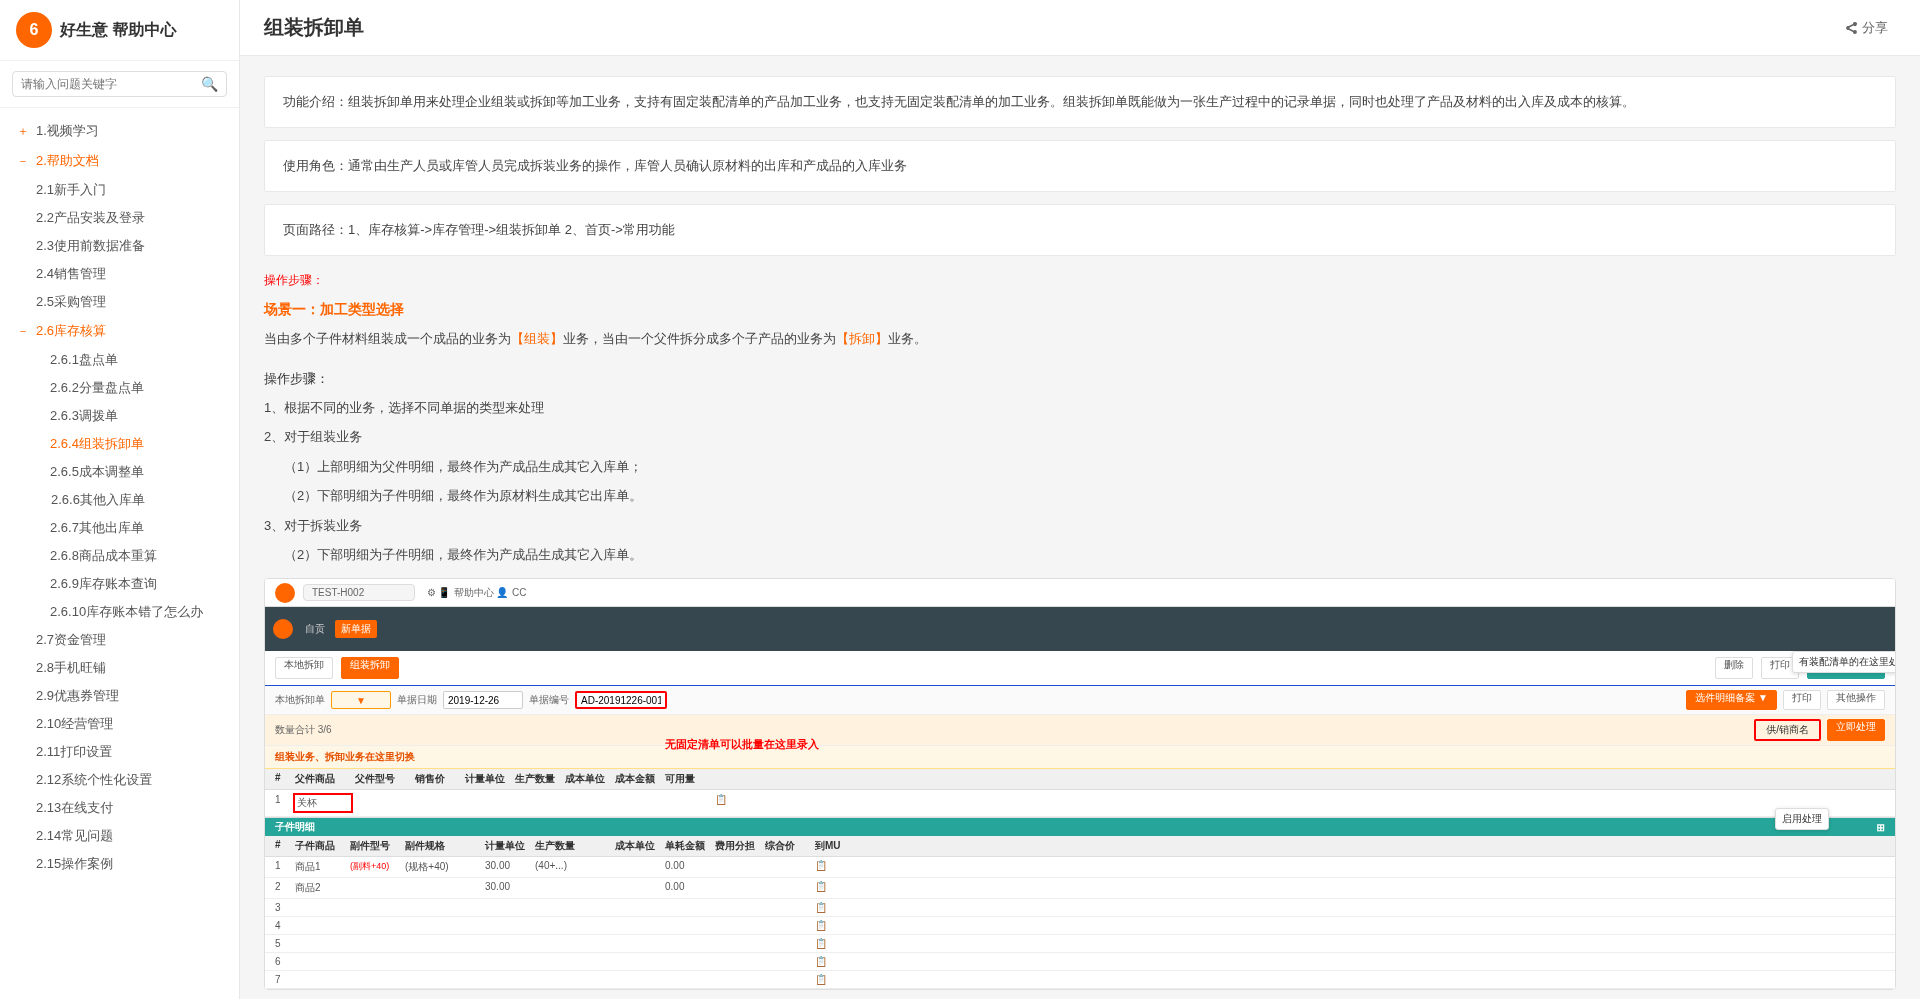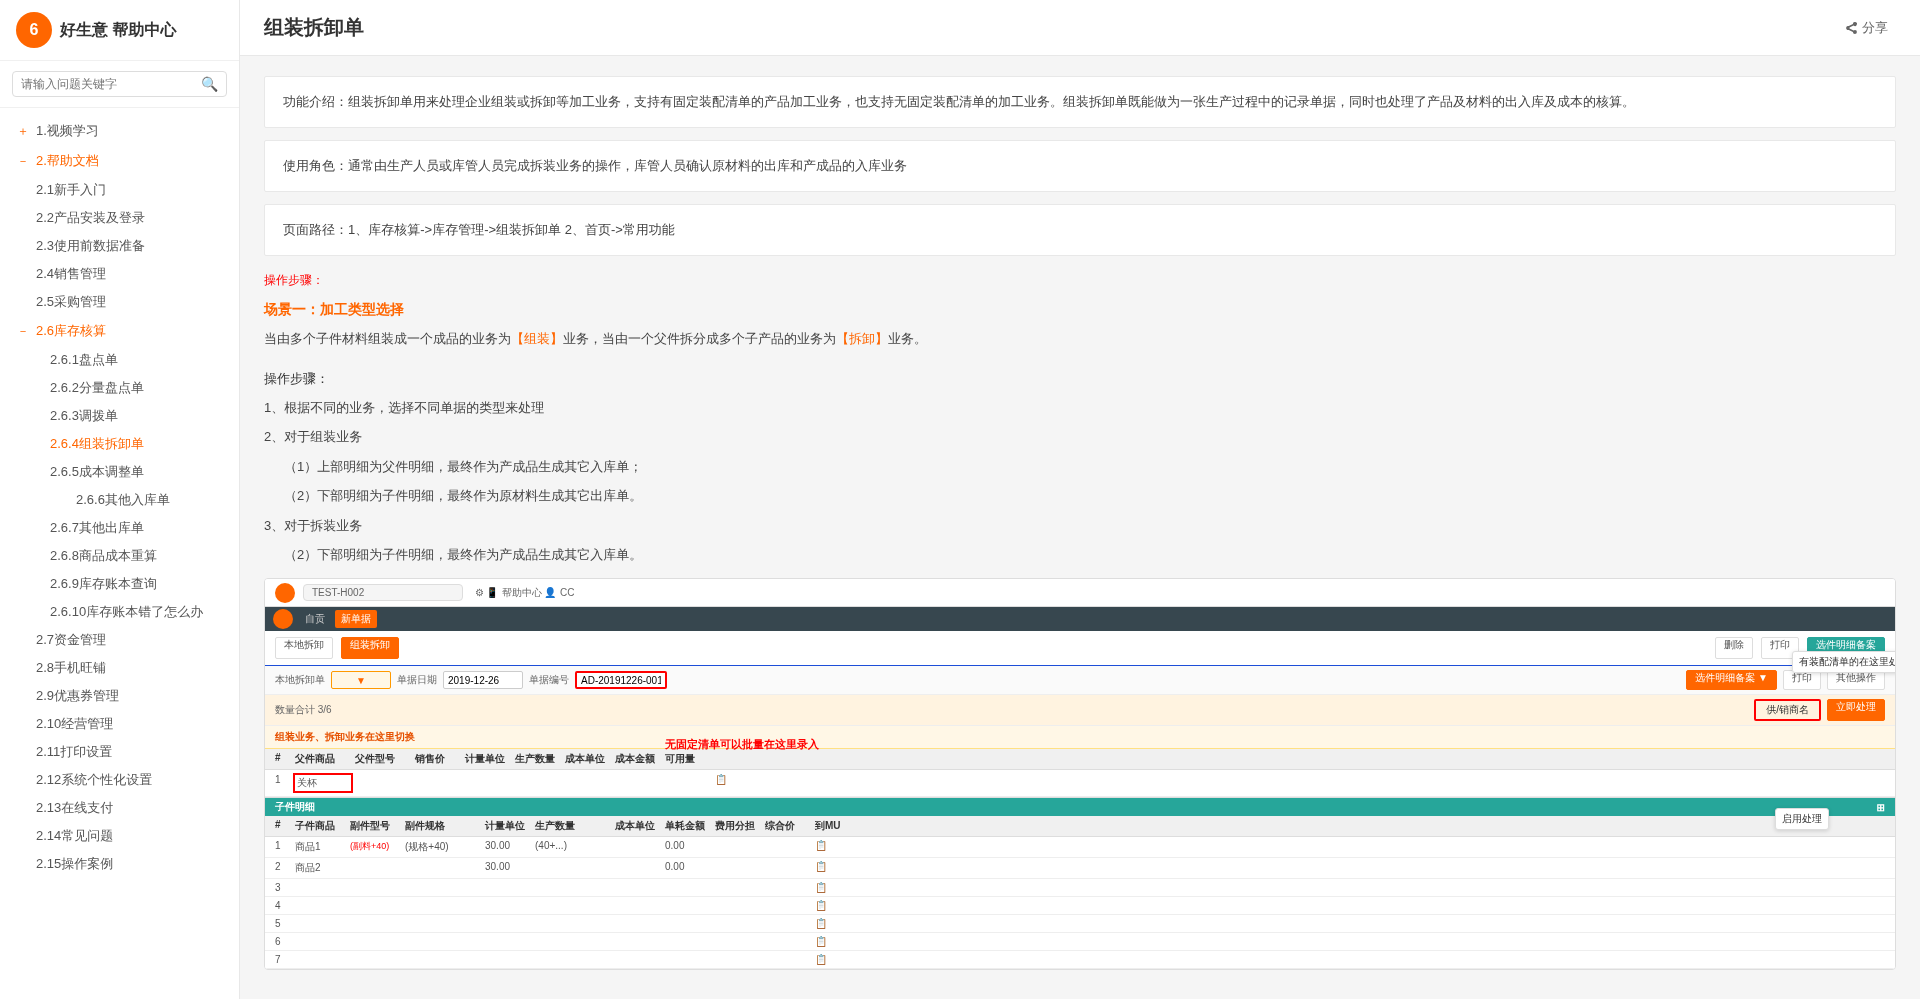--- a/index.html
+++ b/index.html
@@ -235,26 +235,26 @@
 
     .sim-logo { width: 20px; height: 20px; background: #f60; border-radius: 50%; }
 
     .sim-address-bar {
       background: #f5f5f5;
       border: 1px solid #ddd;
       border-radius: 4px;
       padding: 2px 8px;
       font-size: 10px;
       color: #666;
-      width: 160px;
+      width: 112px;
     }
 
     .sim-nav-bar {
       background: #37474f;
-      height: 24px;
+      height: 44px;
       display: flex;
       align-items: center;
       padding: 0 8px;
       gap: 6px;
     }
 
     .sim-nav-logo { width: 20px; height: 20px; background: #f60; border-radius: 50%; }
 
     .sim-menu-items {
       display: flex;
@@ -378,21 +378,21 @@
     <div class="nav-item active" style="padding-left:16px;">
       <span class="icon-minus" style="color:#f60;">－</span>
       <span>2.6库存核算</span>
     </div>
 
     <a class="nav-child" style="padding-left:50px;"><span>2.6.1盘点单</span></a>
     <a class="nav-child" style="padding-left:50px;"><span>2.6.2分量盘点单</span></a>
     <a class="nav-child" style="padding-left:50px;"><span>2.6.3调拨单</span></a>
     <a class="nav-child active" style="padding-left:50px;"><span>2.6.4组装拆卸单</span></a>
     <a class="nav-child" style="padding-left:50px;"><span>2.6.5成本调整单</span></a>
-    <a class="nav-child" style="padding-left:76px;"><span>2.6.6其他入库单</span></a>
+    <a class="nav-child" style="padding-left:51px;"><span>2.6.6其他入库单</span></a>
     <a class="nav-child" style="padding-left:50px;"><span>2.6.7其他出库单</span></a>
     <a class="nav-child" style="padding-left:50px;"><span>2.6.8商品成本重算</span></a>
     <a class="nav-child" style="padding-left:50px;"><span>2.6.9库存账本查询</span></a>
     <a class="nav-child" style="padding-left:50px;"><span>2.6.10库存账本错了怎么办</span></a>
 
     <a class="nav-child"><span>2.7资金管理</span></a>
     <a class="nav-child"><span>2.8手机旺铺</span></a>
     <a class="nav-child"><span>2.9优惠券管理</span></a>
     <a class="nav-child"><span>2.10经营管理</span></a>
     <a class="nav-child"><span>2.11打印设置</span></a>

